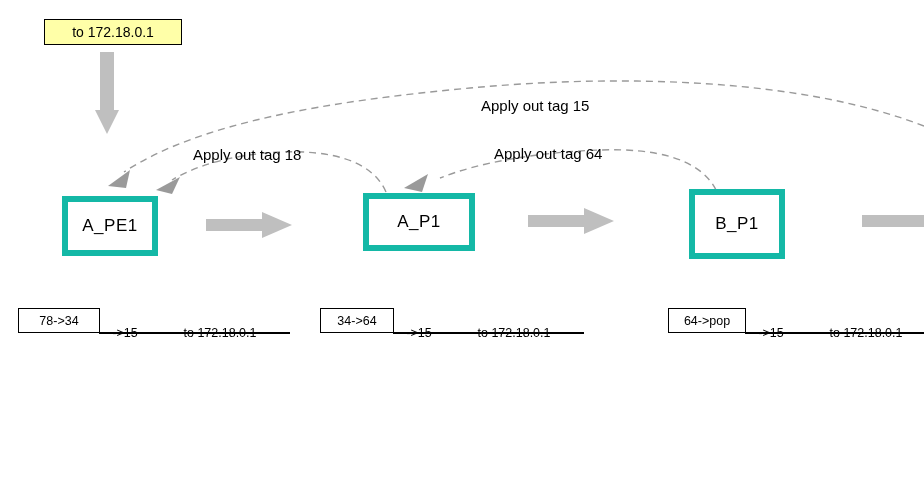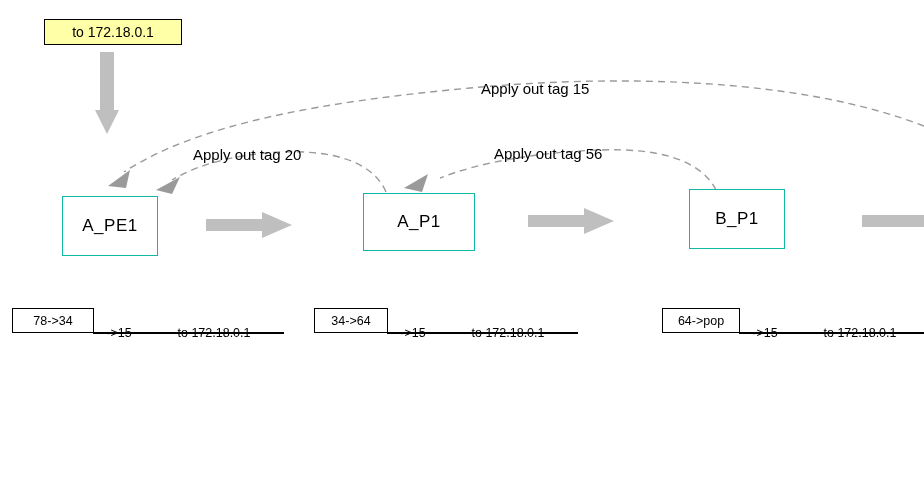--- a/index.html
+++ b/index.html
@@ -21,21 +21,21 @@
     top: 0;
     width: 924px;
     height: 485px;
     pointer-events: none;
   }
 
   
   .node-box {
     position: absolute;
     box-sizing: border-box;
-    border: 1px solid #14b8a6;
+    border: 6px solid #14b8a6;
     background: #ffffff;
     display: flex;
     align-items: center;
     justify-content: center;
     font-size: 17px;
     color: #000000;
     letter-spacing: 0.5px;
   }
   .src-box {
     position: absolute;
@@ -60,21 +60,21 @@
     box-sizing: border-box;
     border: 1px solid #000000;
     margin-left: -1px;
     display: flex;
     align-items: center;
     justify-content: center;
     font-size: 12.5px;
     color: #000000;
     white-space: nowrap;
   }
-  .pkt-seg:first-child { margin-left: 8px; }
+  .pkt-seg:first-child { margin-left: 14px; }
   .seg-white { background: #ffffff; }
   .seg-yellow { background: #ffffa8; margin-top: 24px; }
 
   
   .curve-label {
     position: absolute;
     font-size: 15px;
     color: #000000;
     white-space: nowrap;
     background: transparent;
@@ -119,41 +119,41 @@
     <g>
       <path d="M 716,190 C 700,158 654,148 600,150 C 540,152 480,162 440,178" fill="none" stroke="#9a9a9a" stroke-width="1.4" stroke-dasharray="7 5"></path>
       <polygon points="404,188 428,174 422,192" fill="#9a9a9a"></polygon>
     </g>
   </svg>
 
   <div class="src-box" style="left:44px; top:19px; width:138px; height:26px;">
     <span>to 172.18.0.1</span>
   </div>
 
-  <div class="curve-label" style="left:481px; top:80px;text-align:center;">
+  <div class="curve-label" style="left:481px; top:97px;text-align:center;">
     <span>Apply out tag 15</span>
   </div>
 
   <div class="curve-label" style="left:193px; top:146px;">
-    <span>Apply out tag 20</span>
+    <span>Apply out tag 18</span>
   </div>
 
   <div class="curve-label" style="left:494px; top:145px;">
-    <span>Apply out tag 56</span>
+    <span>Apply out tag 64</span>
   </div>
 
   <div class="node-box" style="left:62px; top:196px; width:96px; height:60px;">
     <span>A_PE1</span>
   </div>
 
   <div class="node-box" style="left:363px; top:193px; width:112px; height:58px;">
     <span>A_P1</span>
   </div>
 
-  <div class="node-box" style="left:689px; top:189px; width:96px; height:60px;">
+  <div class="node-box" style="left:689px; top:189px; width:96px; height:70px;">
     <span>B_P1</span>
   </div>
 
   <div class="packet-bar" style="left:4px; top:308px;">
     <div class="pkt-seg seg-white" style="width:82px;">
       <span>78-&gt;34</span>
     </div>
     <div class="pkt-seg seg-yellow" style="width:52px;">
       <span>-&gt;15</span>
     </div>

